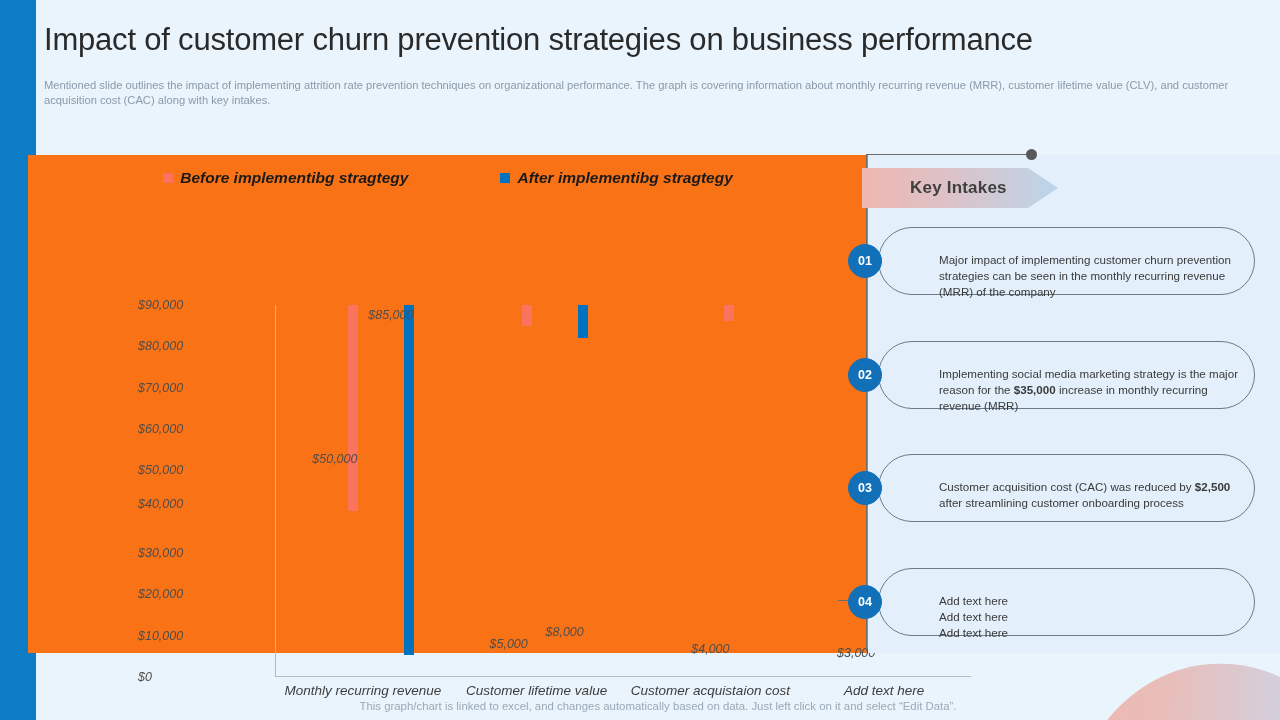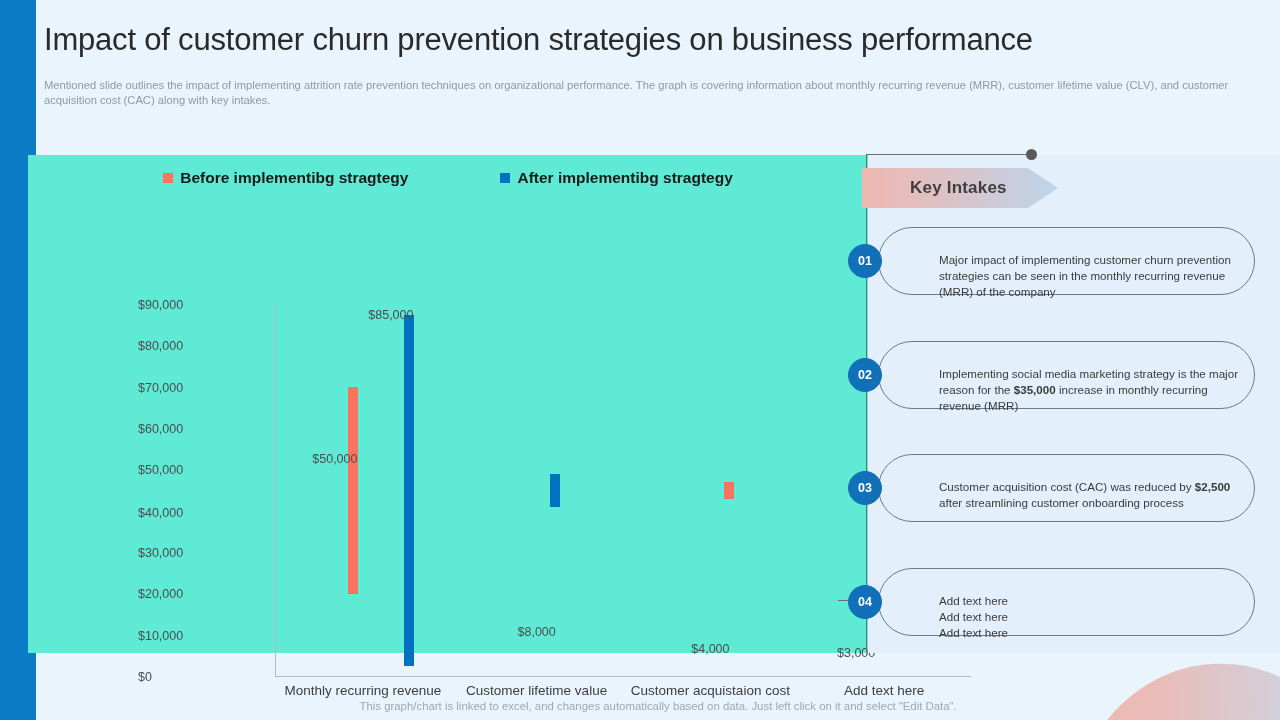--- a/index.html
+++ b/index.html
@@ -62,21 +62,22 @@
     font-size: 11.2px;
     line-height: 14.5px;
     color: #8a9aa8;
   }
 
   
   #chart-panel {
     position: absolute;
     left: 28px; top: 155px;
     width: 840px; height: 498px;
-    background: #5eead4;
+    background: #f97316;
+    font-style: italic;
   }
   #legend {
     position: absolute;
     left: 0; top: 14px;
     width: 840px;
     display: flex;
     justify-content: center;
     gap: 92px;
   }
   .legend-item {
@@ -129,21 +130,21 @@
     display: flex;
     align-items: flex-end;
     justify-content: center;
     gap: 9px;
   }
   .bar-wrap {
     position: relative;
     width: 47px;
     height: 100%;
     display: flex;
-    align-items: center;
+    align-items: flex-start;
     padding-left: 37px;
   }
   .bar {
     width: 47px;
   }
   .bar-label {
     position: absolute;
     left: 50%;
     transform: translateX(-50%);
     font-size: 12.5px;
@@ -289,41 +290,45 @@
           <span>After implementibg stragtegy</span>
         </div>
       </div>
 
     <div id="plot">
       <div id="y-axis-labels">
           <div class="y-tick" style="top: 372px;">$0</div>
           <div class="y-tick" style="top: 330.667px;">$10,000</div>
           <div class="y-tick" style="top: 289.333px;">$20,000</div>
           <div class="y-tick" style="top: 248px;">$30,000</div>
-          <div class="y-tick" style="top: 208px;">$40,000</div>
+          <div class="y-tick" style="top: 199px;">$40,000</div>
           <div class="y-tick" style="top: 165.333px;">$50,000</div>
           <div class="y-tick" style="top: 124px;">$60,000</div>
           <div class="y-tick" style="top: 82.6667px;">$70,000</div>
           <div class="y-tick" style="top: 41.3333px;">$80,000</div>
           <div class="y-tick" style="top: 0px;">$90,000</div>
         </div>
       <div id="plot-frame"></div>
       <div id="bars-layer">
           <div class="bar-group">
             <div class="bar-wrap">
               <div class="bar" style="height: 206.111px; background: rgb(249, 115, 95);"></div>
               <div class="bar-label" style="bottom: 210.111px;">$50,000</div>
             </div>
             <div class="bar-wrap">
               <div class="bar" style="height: 350.389px; background: rgb(0, 114, 192);"></div>
               <div class="bar-label" style="bottom: 354.389px;">$85,000</div>
             </div>
           </div>
           <div class="bar-group">
             <div class="bar-wrap">
+              <div class="bar" style="height: 20.6111px; background: rgb(249, 115, 95);"></div>
+              <div class="bar-label" style="bottom: 24.6111px;">$5,000</div>
+            </div>
+            <div class="bar-wrap">
               <div class="bar" style="height: 32.9778px; background: rgb(0, 114, 192);"></div>
               <div class="bar-label" style="bottom: 36.9778px;">$8,000</div>
             </div>
           </div>
           <div class="bar-group">
             <div class="bar-wrap">
               <div class="bar" style="height: 16.4889px; background: rgb(249, 115, 95);"></div>
               <div class="bar-label" style="bottom: 20.4889px;">$4,000</div>
             </div>
           </div>

